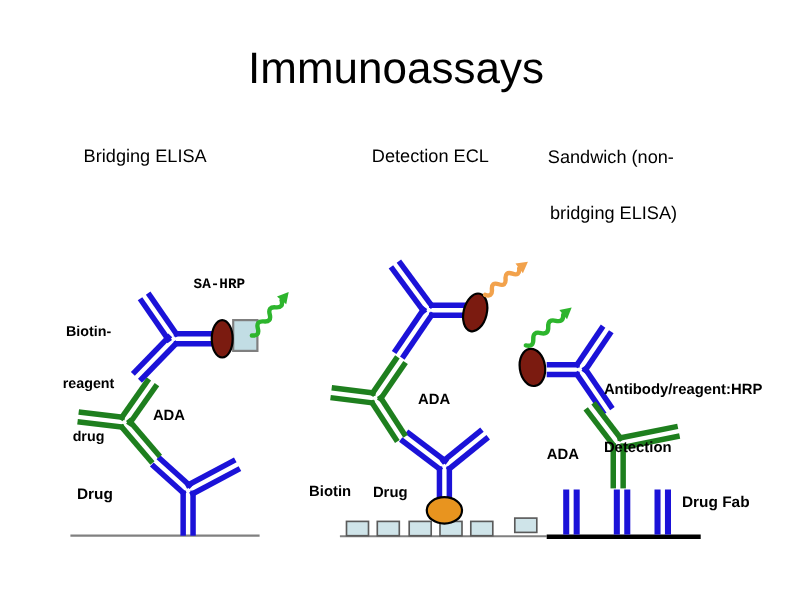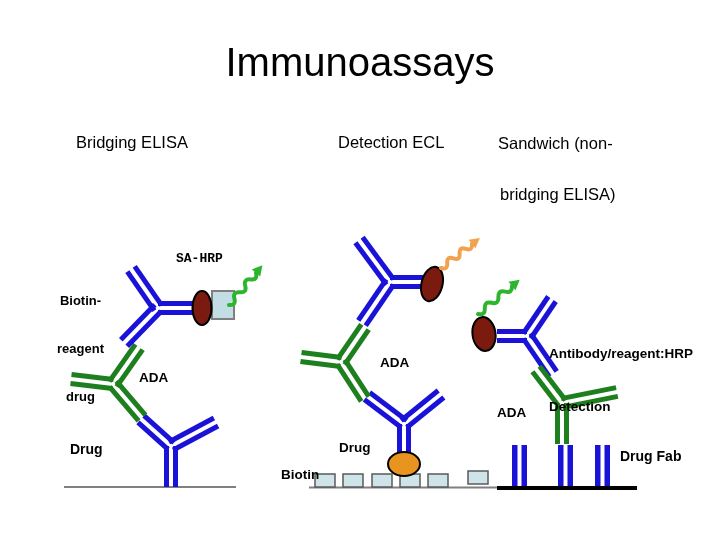--- a/index.html
+++ b/index.html
@@ -132,21 +132,21 @@
   <div class="abs lbl" style="left:57px;top:261px;text-align:center;">
     <div>Biotin-</div>
     <div>reagent</div>
     <div>drug</div>
   </div>
   <div class="abs lbl" style="left:176px;top:251px;font-size:13px;font-family:Liberation Mono, monospace;">SA-HRP</div>
   <div class="abs lbl" style="left:139px;top:370px;font-size:13.5px;">ADA</div>
   <div class="abs lbl14" style="left:70px;top:441px;">Drug</div>
 
   <div class="abs lbl" style="left:380px;top:355px;font-size:13.5px;">ADA</div>
-  <div class="abs lbl" style="left:281px;top:439px;font-size:13.5px;margin-top:28px;">Biotin</div>
+  <div class="abs lbl" style="left:281px;top:439px;font-size:13.5px;">Biotin</div>
   <div class="abs lbl" style="left:339px;top:440px;font-size:13.5px;">Drug</div>
 
   <div class="abs lbl" style="left:549px;top:310px;font-size:13.5px;line-height:17.5px;">
     <div>Antibody/reagent:HRP</div>
     <div>Detection</div>
   </div>
   <div class="abs lbl" style="left:497px;top:405px;font-size:13.5px;">ADA</div>
   <div class="abs lbl14" style="left:620px;top:448px;">Drug Fab</div>
 
 </div>

